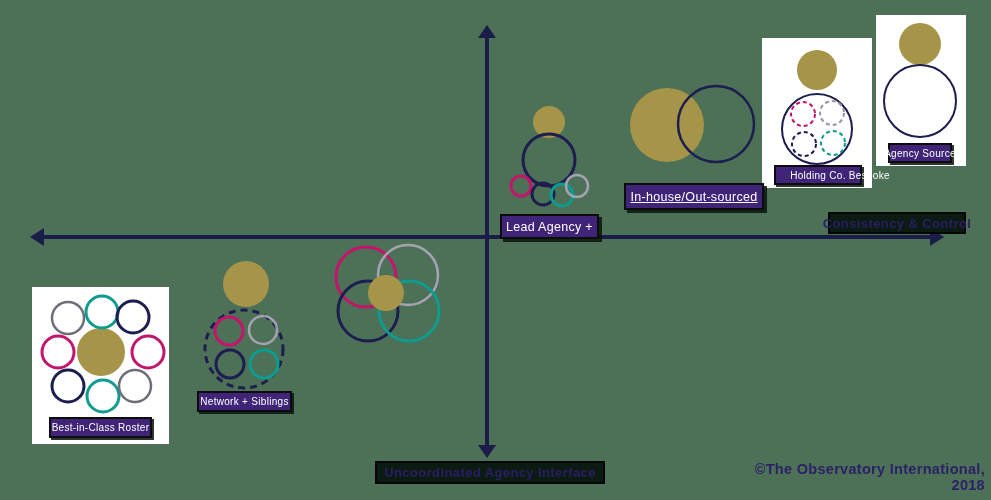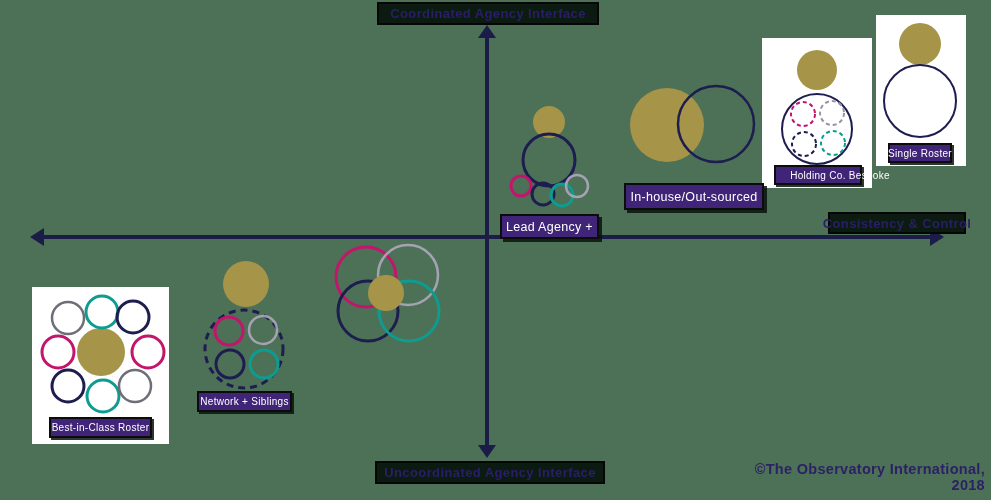--- a/index.html
+++ b/index.html
@@ -25,21 +25,21 @@
     position:absolute;left:735px;top:461px;width:250px;height:20px;
     color:#2c2166;font-size:14.5px;font-weight:bold;letter-spacing:.3px;
     text-align:right;display:block;
   }
   
   .pos-top{left:377px;top:2px;width:222px;height:23px;}
   .pos-bottom{left:375px;top:461px;width:230px;height:23px;}
   .pos-left{left:8px;top:212px;width:144px;height:22px;}
   .pos-right{left:828px;top:212px;width:138px;height:22px;}
   .pos-lead{left:500px;top:214px;width:99px;height:25px;}
-  .pos-inhouse{left:624px;top:183px;width:140px;height:27px;}
+  .pos-inhouse{left:624px;top:183px;width:140px;height:27px;text-decoration:underline;}
   .pos-holding{left:774px;top:165px;width:88px;height:20px;padding-left:44px;}
   .pos-single{left:888px;top:143px;width:64px;height:20px;}
   .pos-best{left:49px;top:417px;width:103px;height:21px;}
   .pos-network{left:197px;top:391px;width:95px;height:21px;}
   .pos-integrated{left:316px;top:340px;width:134px;height:26px;}
 </style>
 </head>
 <body>
 
 <div class="stage">
@@ -110,26 +110,25 @@
 
     <g>
       <circle cx="366" cy="277" r="30" fill="none" stroke="#c2156b" stroke-width="3"></circle>
       <circle cx="408" cy="275" r="30" fill="none" stroke="#b5acc3" stroke-width="2.5" stroke-opacity="0.85"></circle>
       <circle cx="368" cy="311" r="30" fill="none" stroke="#1d1d4f" stroke-width="3"></circle>
       <circle cx="409" cy="311" r="30" fill="none" stroke="#0d9c8f" stroke-width="3"></circle>
       <circle cx="386" cy="293" r="18" fill="#a69449"></circle>
     </g>
   </svg>
 
-  <div class="lbl axis-lbl pos-top">Coordinated Agency Interface</div>
   <div class="lbl axis-lbl pos-bottom">Uncoordinated Agency Interface</div>
   <div class="lbl axis-lbl pos-right">Consistency &amp; Control</div>
 
   <div class="lbl model-lbl pos-lead">Lead Agency +</div>
   <div class="lbl model-lbl pos-inhouse">In-house/Out-sourced</div>
   <div class="lbl model-lbl small pos-holding">Holding Co. Bespoke</div>
-  <div class="lbl model-lbl small pos-single">Single Roster</div>
+  <div class="lbl model-lbl small pos-single">Agency Source</div>
   <div class="lbl model-lbl small pos-best">Best-in-Class Roster</div>
   <div class="lbl model-lbl small pos-network">Network + Siblings</div>
 
   <div class="copyright">©The Observatory International, 2018</div>
 
 </div>
 
 </body></html>

